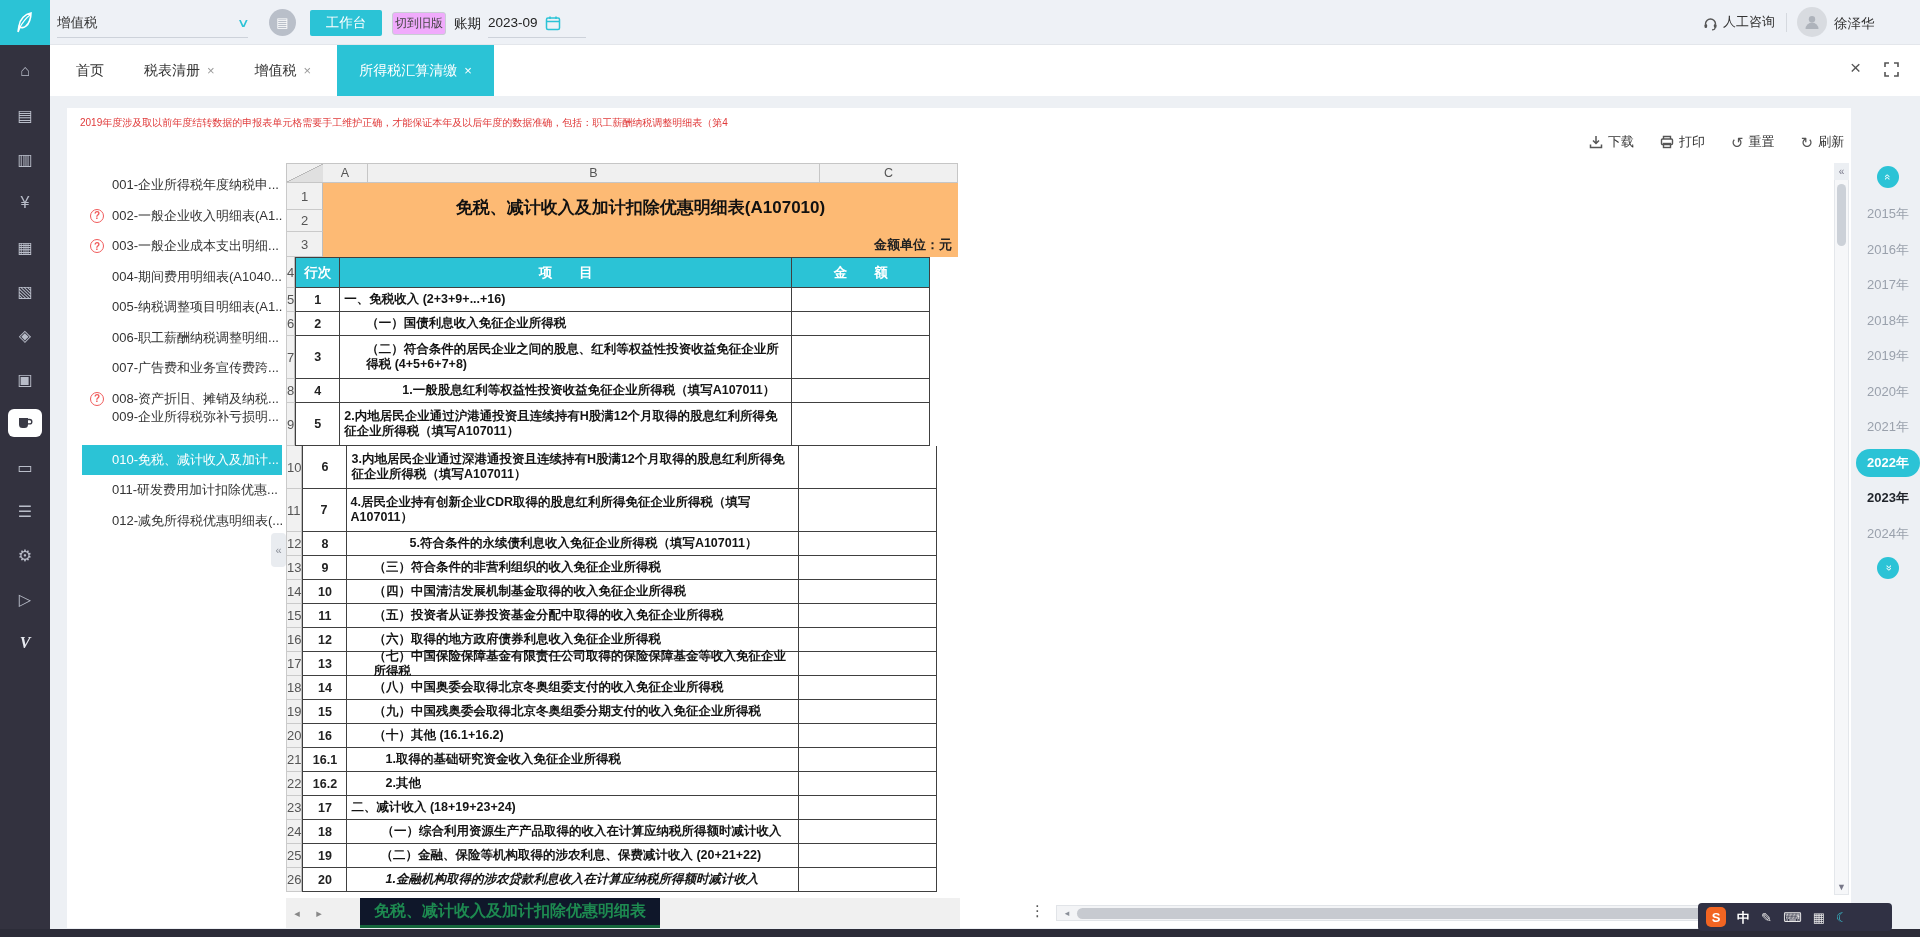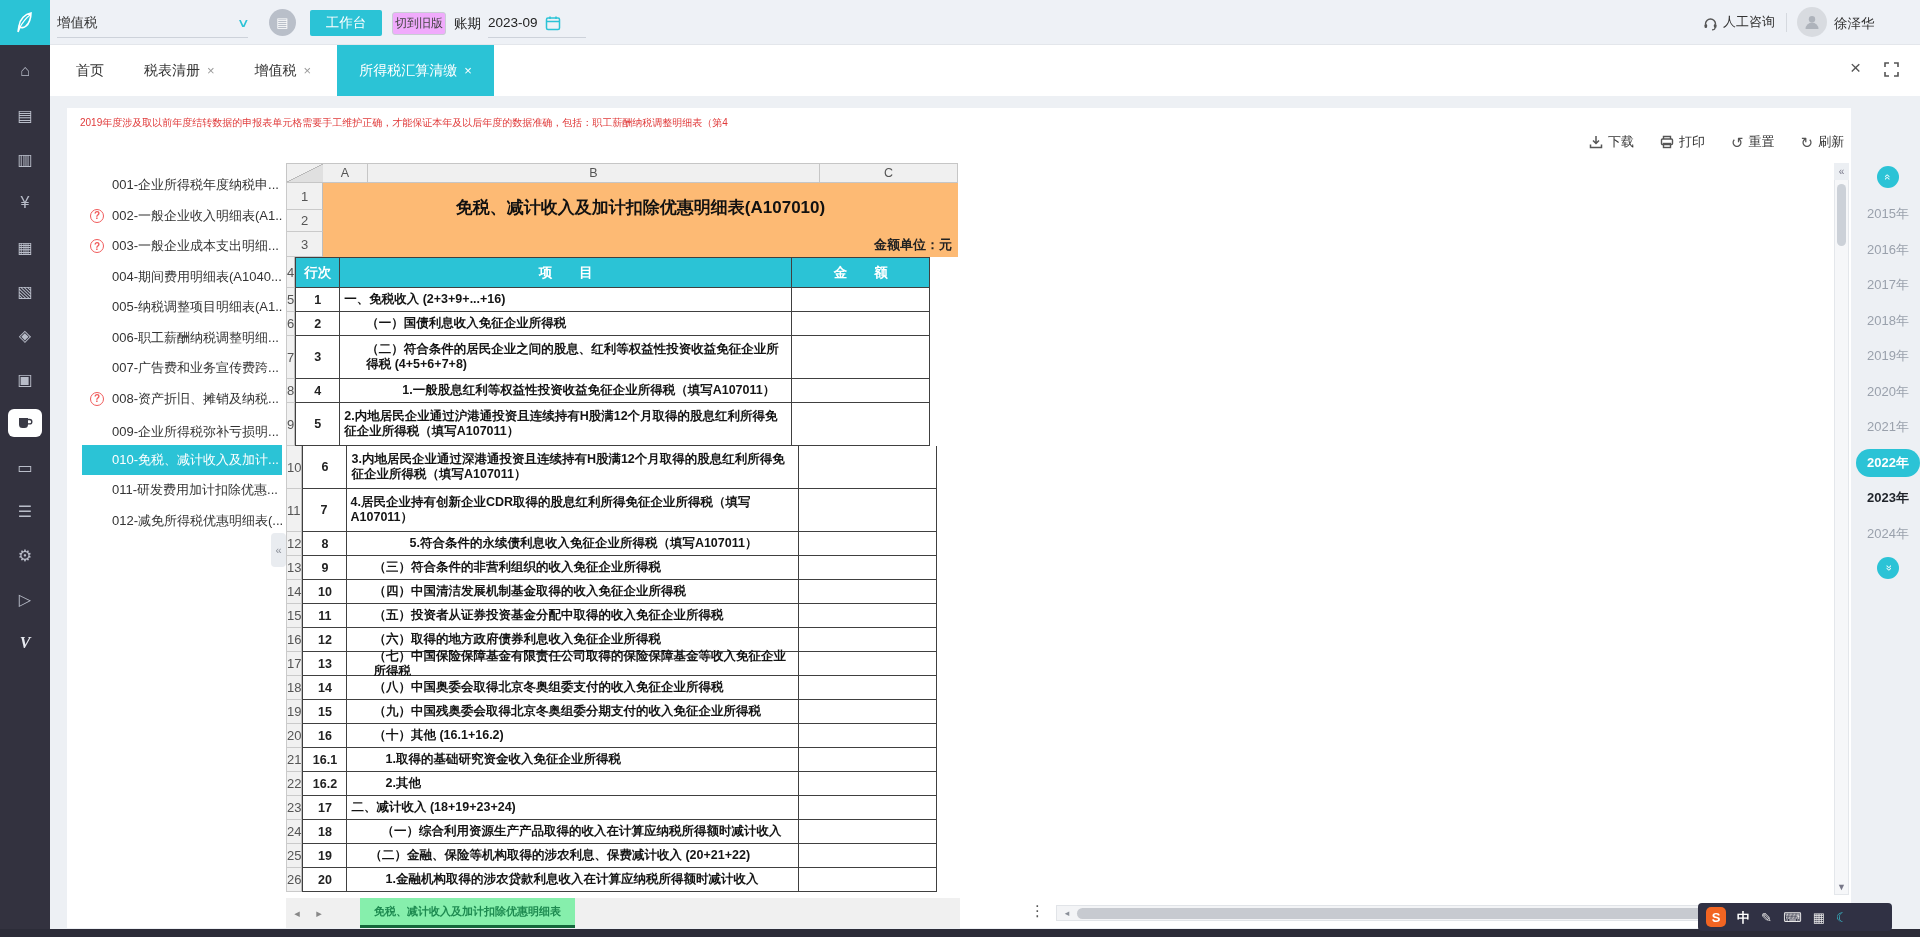--- a/index.html
+++ b/index.html
@@ -63,21 +63,21 @@
   .hcell{background:#2bc3d6;color:#fff;font-size:13.5px;font-weight:700;display:flex;align-items:center;justify-content:center;border-right:1px solid #404040;border-bottom:1px solid #404040;border-top:1px solid #404040}
   .hcell.first{border-left:1px solid #404040}
   .drow{display:flex}
   .ca,.cb,.cc{border-right:1px solid #404040;border-bottom:1px solid #404040;background:#fff}
   .ca{width:45px;border-left:1px solid #404040;display:flex;align-items:center;justify-content:center;font-size:12.5px;font-weight:600;color:#222}
   .cb{width:452px;display:flex;align-items:center;font-size:12.5px;font-weight:700;color:#141414;line-height:15px;padding-right:4px}
   .cc{width:138px;cursor:cell}
   
   #sheet-strip{position:absolute;left:219px;top:790px;width:674px;height:30px;background:#f0f0f0;display:flex;align-items:center}
   .tb-arrow{width:22px;text-align:center;color:#888;font-size:11px;cursor:pointer}
-  #sheet-tab{margin-left:30px;height:30px;padding:0 14px;background:#86efac;border-bottom:3px solid #15663c;color:#1d8a50;font-size:11px;font-weight:700;display:flex;align-items:center;cursor:pointer}
+  #sheet-tab{margin-left:30px;height:30px;padding:0 14px;background:#0f172a;border-bottom:3px solid #15663c;color:#1d8a50;font-size:16px;font-weight:700;display:flex;align-items:center;cursor:pointer}
   #dots{position:absolute;left:963px;top:794px;color:#555;font-size:15px;cursor:pointer;letter-spacing:0}
   #hscroll{position:absolute;left:989px;top:797px;width:776px;height:16px;background:#f3f4f6;border:1px solid #e1e4e8;display:flex;align-items:center}
   #hscroll .btn{width:16px;text-align:center;color:#8a8f98;font-size:9px;cursor:pointer}
   #hthumb{position:absolute;left:20px;right:24px;top:2px;height:11px;background:#c7cad0;border-radius:6px;cursor:grab}
   
   #vtrack{left:1784px;top:67px;width:15px;height:732px;background:#f6f7f9;border:1px solid #e4e7eb}
   #v-collapse{left:1784px;top:67px;width:15px;height:17px;background:#eceff3;color:#778;font-size:10px;display:flex;align-items:center;justify-content:center;cursor:pointer}
   #vthumb{left:1787px;top:88px;width:9px;height:62px;background:#ccd1d8;border-radius:5px;cursor:grab}
   #vdown{left:1784px;top:783px;width:15px;height:16px;color:#778;font-size:9px;display:flex;align-items:center;justify-content:center;cursor:pointer}
   .chev-circle{width:22px;height:22px;border-radius:50%;background:#2bc3d6;color:#fff;display:flex;align-items:center;justify-content:center;cursor:pointer;font-size:11px}
@@ -280,21 +280,21 @@
         <div class="rl-item" style="top: 245px;">
           <span class="flag"></span>
           <span>007-广告费和业务宣传费跨...</span>
         </div>
         <div class="rl-item" style="top: 275.5px;">
           <span class="flag">
             <i>?</i>
           </span>
           <span>008-资产折旧、摊销及纳税...</span>
         </div>
-        <div class="rl-item" style="top: 309px;">
+        <div class="rl-item" style="top: 294px;">
           <span class="flag"></span>
           <span>009-企业所得税弥补亏损明...</span>
         </div>
         <div class="rl-item active" style="top: 336.5px;">
           <span class="flag"></span>
           <span>010-免税、减计收入及加计...</span>
         </div>
         <div class="rl-item" style="top: 367px;">
           <span class="flag"></span>
           <span>011-研发费用加计扣除优惠...</span>
@@ -487,29 +487,29 @@
             <div class="rn" style="height: 24px;">24</div>
             <div class="ca">18</div>
             <div class="cb" style="padding-left: 34px;">
               <span>（一）综合利用资源生产产品取得的收入在计算应纳税所得额时减计收入</span>
             </div>
             <div class="cc"></div>
           </div>
           <div class="drow" style="height: 24px;">
             <div class="rn" style="height: 24px;">25</div>
             <div class="ca">19</div>
-            <div class="cb" style="padding-left: 22px;">
+            <div class="cb" style="padding-left: 33px;">
               <span>（二）金融、保险等机构取得的涉农利息、保费减计收入 (20+21+22)</span>
             </div>
             <div class="cc"></div>
           </div>
           <div class="drow" style="height: 24px;">
             <div class="rn" style="height: 24px;">26</div>
             <div class="ca">20</div>
-            <div class="cb" style="padding-left: 38px;">
+            <div class="cb" style="padding-left: 38px; font-style: italic;">
               <span>1.金融机构取得的涉农贷款利息收入在计算应纳税所得额时减计收入</span>
             </div>
             <div class="cc"></div>
           </div>
         </div>
     </div>
 
     <div id="sheet-strip">
       <div class="tb-arrow">◂</div>
       <div class="tb-arrow">▸</div>

